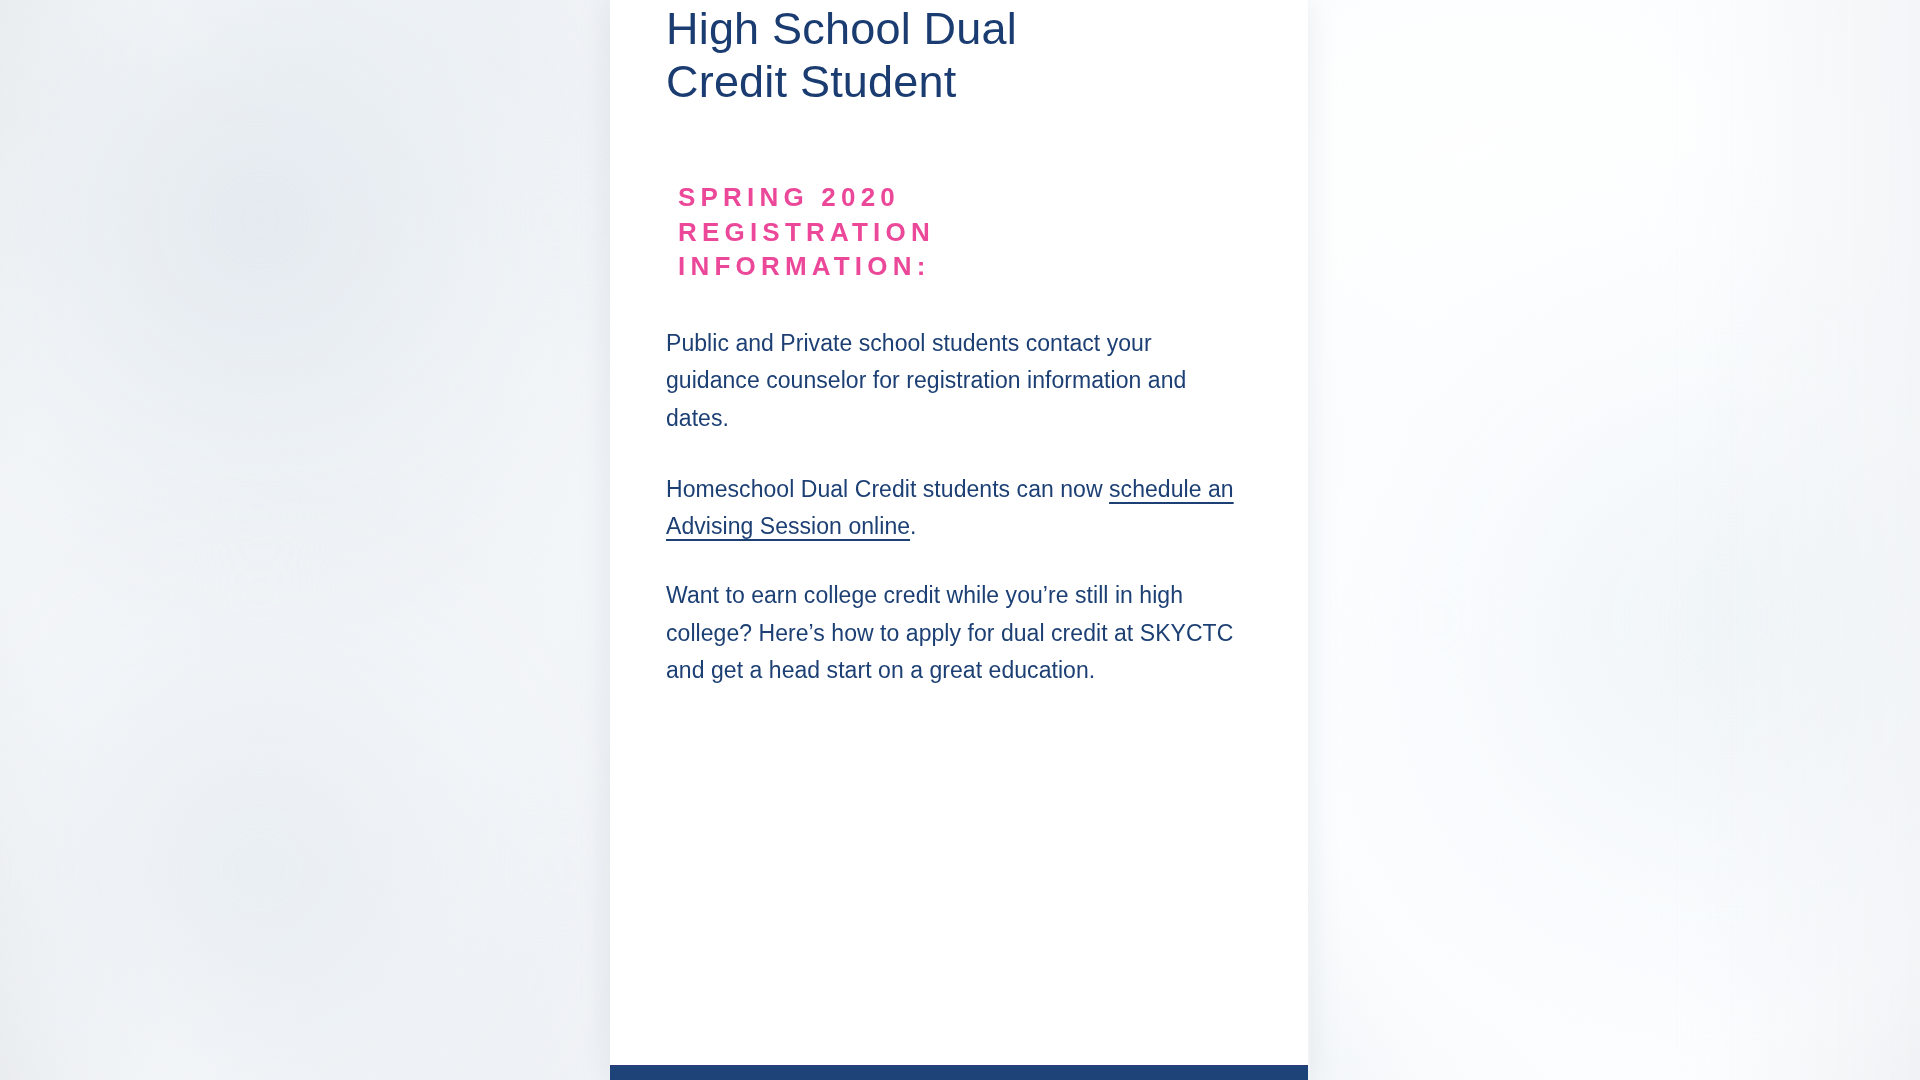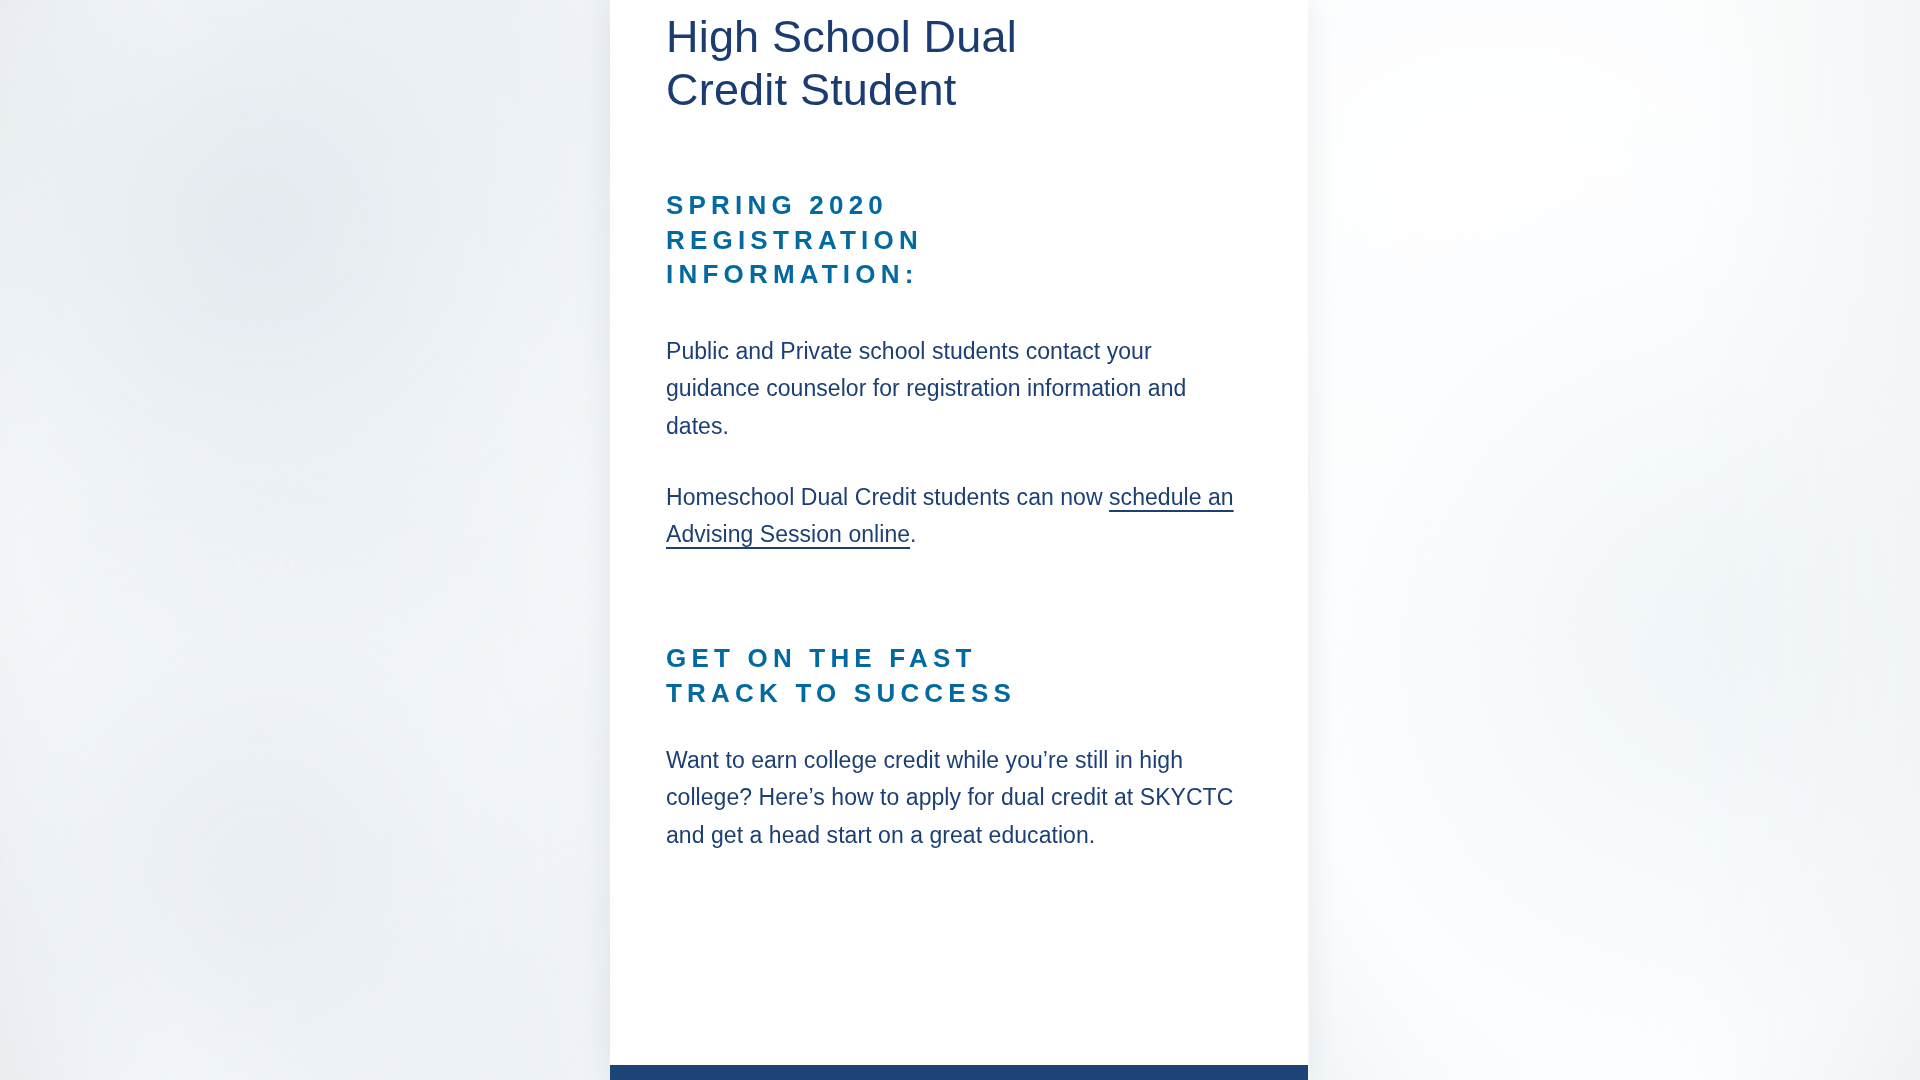--- a/index.html
+++ b/index.html
@@ -85,43 +85,43 @@
     width: 698px;
     height: 1080px;
     background: #ffffff;
     box-shadow: 0 0 28px rgba(150,163,178,0.20);
     overflow: hidden;
   }
   #card-inner {
     position: absolute;
     left: 0; top: 0;
     width: 698px;
-    padding: 8px 62px 0 56px;
+    padding: 0 62px 0 56px;
     box-sizing: border-box;
   }
 
   #page-title {
     font-size: 45px;
     font-weight: 300;
     line-height: 1.18;
     letter-spacing: 0.2px;
     color: #1b3c70;
     margin: 0;
     padding-top: 2px;
     white-space: pre-line;
   }
 
   .section-heading {
     font-size: 26px;
     font-weight: 700;
     letter-spacing: 5.2px;
     line-height: 1.32;
-    color: #0369a1;
+    color: #ec4899;
     text-transform: uppercase;
-    margin: 0;
+    margin: 12px;
     white-space: pre-line;
   }
   #heading-registration { margin-top: 72px; }
   #heading-fasttrack    { margin-top: 88px; }
 
   .body-copy {
     font-size: 23px;
     font-weight: 400;
     line-height: 1.62;
     color: #1c3f74;
@@ -168,22 +168,20 @@
 Credit Student</h1>
 
       <h2 id="heading-registration" class="section-heading">SPRING 2020
 REGISTRATION
 INFORMATION:</h2>
 
       <p id="para-publicpriv" class="body-copy">Public and Private school students contact your guidance counselor for registration information and dates.</p>
 
       <p id="para-homeschool" class="body-copy"><span>Homeschool Dual Credit students can now </span><a class="inline-link" href="#">schedule an Advising Session online</a><span>.</span></p>
 
-      <h2 id="heading-fasttrack" class="section-heading">GET ON THE FAST
-TRACK TO SUCCESS</h2>
 
       <p id="para-fasttrack" class="body-copy">Want to earn college credit while you’re still in high college? Here’s how to apply for dual credit at SKYCTC and get a head start on a great education.</p>
 
     </div>
 
     <div id="card-footer-bar"></div>
   </div>
 
 </div>
 

